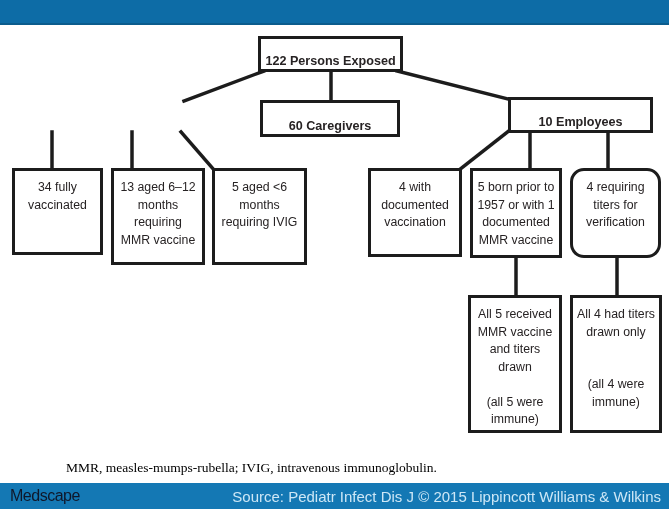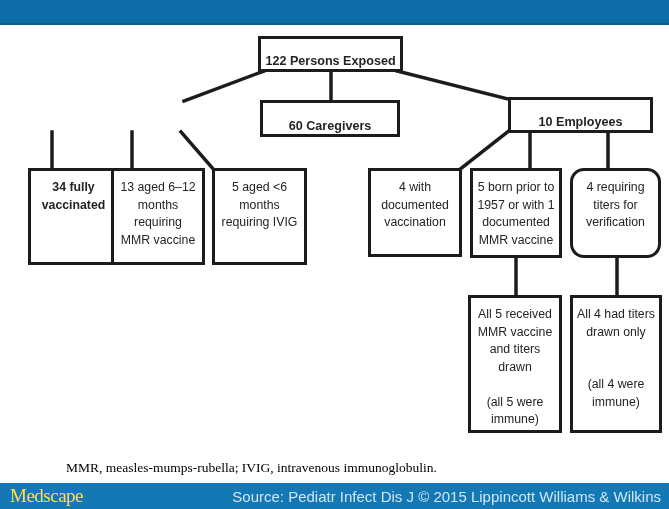--- a/index.html
+++ b/index.html
@@ -34,22 +34,22 @@
     font-family:"Liberation Serif","DejaVu Serif",serif;
     font-size:13.5px;color:#000000;
   }
   .bottom-bar{
     position:absolute;left:0;top:483px;width:669px;height:26px;
     background:var(--bottom-bar,#1478b4);
     display:flex;align-items:center;justify-content:space-between;
     box-sizing:border-box;padding:0 8px 0 10px;
   }
   .brand{
-    font-family:Liberation Serif, serif;
-    font-size:19px;color:#fde047;letter-spacing:-0.5px;
+    font-family:Liberation Sans, sans-serif;
+    font-size:16px;color:#0f172a;letter-spacing:-0.5px;
   }
   .source{
     font-size:15px;color:var(--source-text,#cde7f6);
   }
 </style>
 </head>
 <body>
 
 <div class="stage">
 
@@ -71,21 +71,21 @@
     </g>
   </svg>
 
   <div class="node hdr" style="left:258px;top:36px;width:145px;height:36px;">122 Persons Exposed</div>
 
 
   <div class="node hdr" style="left:260px;top:100px;width:140px;height:37px;">60 Caregivers</div>
 
   <div class="node hdr" style="left:508px;top:97px;width:145px;height:36px;">10 Employees</div>
 
-  <div class="node" style="left:28px;top:168px;width:91px;height:97px;font-weight:bold;">34 fully
+  <div class="node" style="left:12px;top:168px;width:91px;height:87px;">34 fully
 vaccinated</div>
 
   <div class="node" style="left:111px;top:168px;width:94px;height:97px;">13 aged 6–12
 months
 requiring
 MMR vaccine</div>
 
   <div class="node" style="left:212px;top:168px;width:95px;height:97px;">5 aged &lt;6
 months
 requiring IVIG</div>

